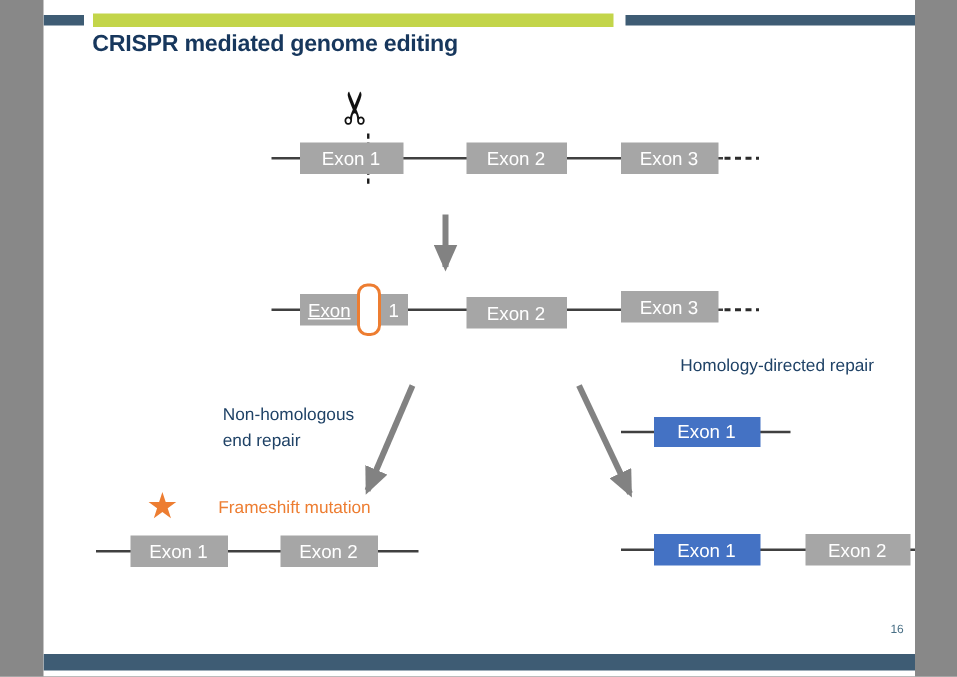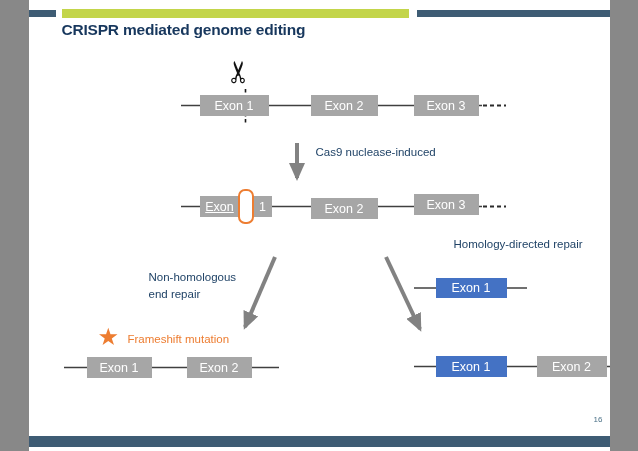--- a/index.html
+++ b/index.html
@@ -34,21 +34,21 @@
     background:#ffffff;border:2px solid #ed7d31;border-radius:7px;z-index:3;
   }
 
   .scissors{
     position:absolute;left:197px;top:57px;font-size:30px;color:#111111;
     font-family:"DejaVu Sans",sans-serif;display:inline-block;
     transform:rotate(-90deg);z-index:2;line-height:1;
   }
 
   .label-navy{position:absolute;color:#1f4266;font-size:11.5px;line-height:17px;z-index:2;}
-  .label-orange{position:absolute;color:#ed7d31;font-size:11.5px;z-index:2;}
+  .label-orange{position:absolute;color:#ed7d31;font-size:11.5px;z-index:2;margin-left:18px;}
   .star{
     position:absolute;left:69px;top:325px;font-size:24px;color:#ed7d31;
     font-family:"DejaVu Sans",sans-serif;z-index:2;line-height:1;
   }
 </style>
 </head>
 <body>
 
 <div class="slide">
 
@@ -92,21 +92,21 @@
       <span>Exon 1</span>
     </div>
   <div class="exon" style="left:282px;top:95px;width:67px;height:21px;">
       <span>Exon 2</span>
     </div>
   <div class="exon" style="left:385px;top:95px;width:65px;height:21px;">
       <span>Exon 3</span>
     </div>
 
   <div class="label-navy" style="left:287px;top:144px;">
-    <span>Cas9 nuclease-induced</span><br>
+    <br>
   </div>
 
   <div class="exon" style="left:171px;top:196px;width:40px;height:21px;text-decoration:underline;">
       <span>Exon</span>
     </div>
   <div class="exon" style="left:225px;top:196px;width:18px;height:21px;">
       <span>1</span>
     </div>
   <div class="cut-marker"></div>
   <div class="exon" style="left:282px;top:198px;width:67px;height:21px;">

